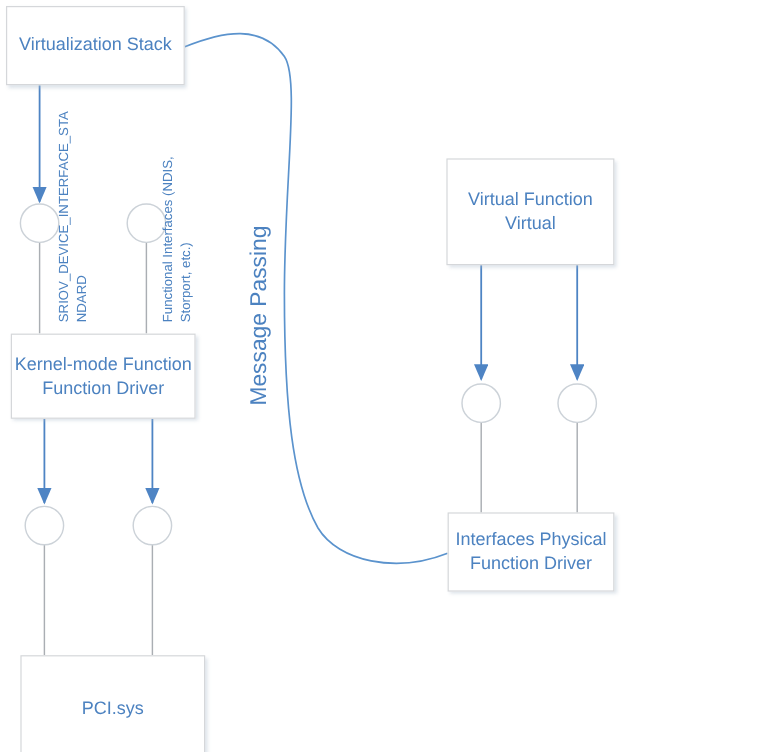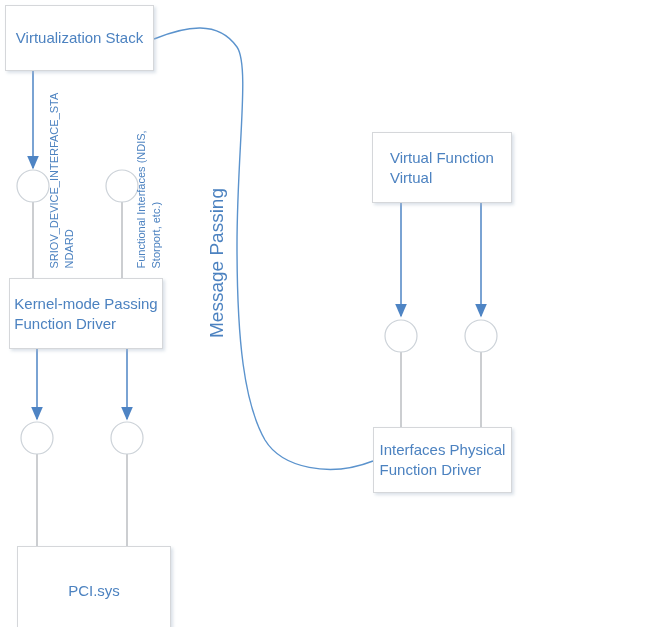--- a/index.html
+++ b/index.html
@@ -5,36 +5,36 @@
   html,body{margin:0;padding:0;background:#ffffff;}
   .canvas{
     position:relative;width:651px;height:627px;background:#ffffff;overflow:hidden;
     font-family:"Liberation Sans",sans-serif;
   }
   .layer{position:absolute;left:0;top:0;}
   .box{
     position:absolute;background:#ffffff;border:1px solid #d5d7da;
     box-shadow:2px 2px 3px rgba(176,191,206,0.45);
     display:flex;align-items:center;justify-content:center;
-    color:#4c82c0;font-size:15px;line-height:20px;
+    text-align:center;color:#4c82c0;font-size:15px;line-height:20px;
     box-sizing:border-box;
   }
   .vlabel{
     position:absolute;transform:rotate(-90deg);color:#4c82c0;
     font-size:11px;line-height:14.5px;text-align:left;
   }
   .vlabel div{white-space:nowrap;}
   .msg{
     position:absolute;transform:rotate(-90deg);color:#4c82c0;
     font-size:19px;line-height:26px;white-space:nowrap;text-align:center;
   }
   .box-vstack {left:5px;  top:5px;  width:149px;height:66px;}
   .box-kernel {left:9px;  top:278px;width:154px;height:71px;}
   .box-pci    {left:17px; top:546px;width:154px;height:90px;}
-  .box-vfd    {left:372px;top:132px;width:140px;height:71px;}
+  .box-vfd    {left:372px;top:132px;width:140px;height:89px;}
   .box-vpfd   {left:373px;top:427px;width:139px;height:66px;}
   .lbl-sriov  {left:-25px;top:168px;width:172px;height:29px;}
   .lbl-func   {left:70px; top:176px;width:156px;height:29px;}
   .lbl-msg    {left:132px;top:250px;width:170px;height:26px;}
 </style>
 </head>
 <body>
 
 <div class="canvas">
 
@@ -67,21 +67,21 @@
     <circle cx="401" cy="336" r="16" fill="#ffffff" stroke="#ccd2d8" stroke-width="1.2"></circle>
     <circle cx="481" cy="336" r="16" fill="#ffffff" stroke="#ccd2d8" stroke-width="1.2"></circle>
   </svg>
 
   <div class="box box-vstack">
     <div>Virtualization Stack</div>
   </div>
 
   <div class="box box-kernel">
     <div>
-      <div>Kernel-mode Passing</div>
+      <div>Kernel-mode Function</div>
       <div>Function Driver</div>
     </div>
   </div>
 
   <div class="box box-pci">
     <div>PCI.sys</div>
   </div>
 
   <div class="box box-vfd">
     <div>

